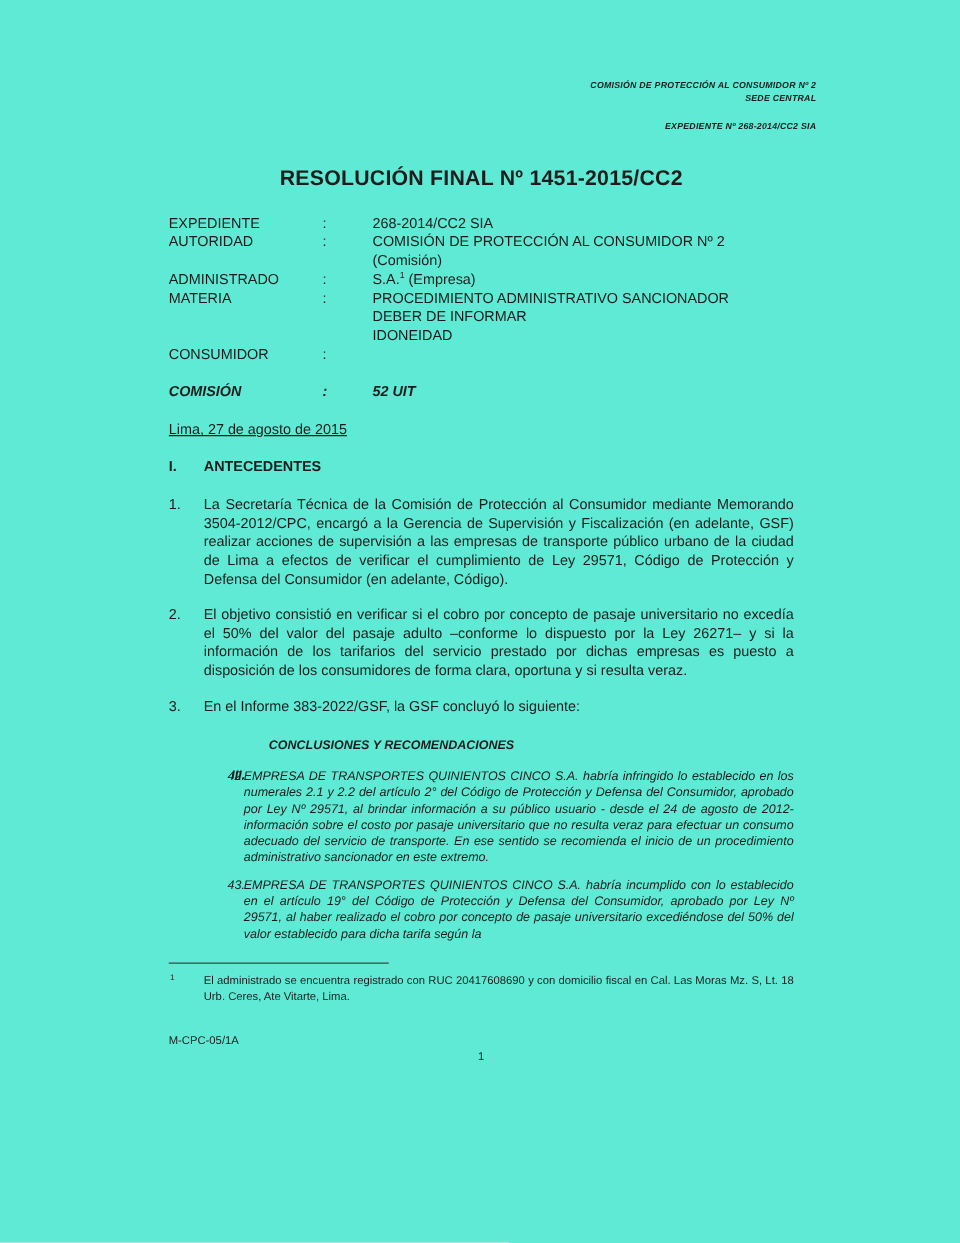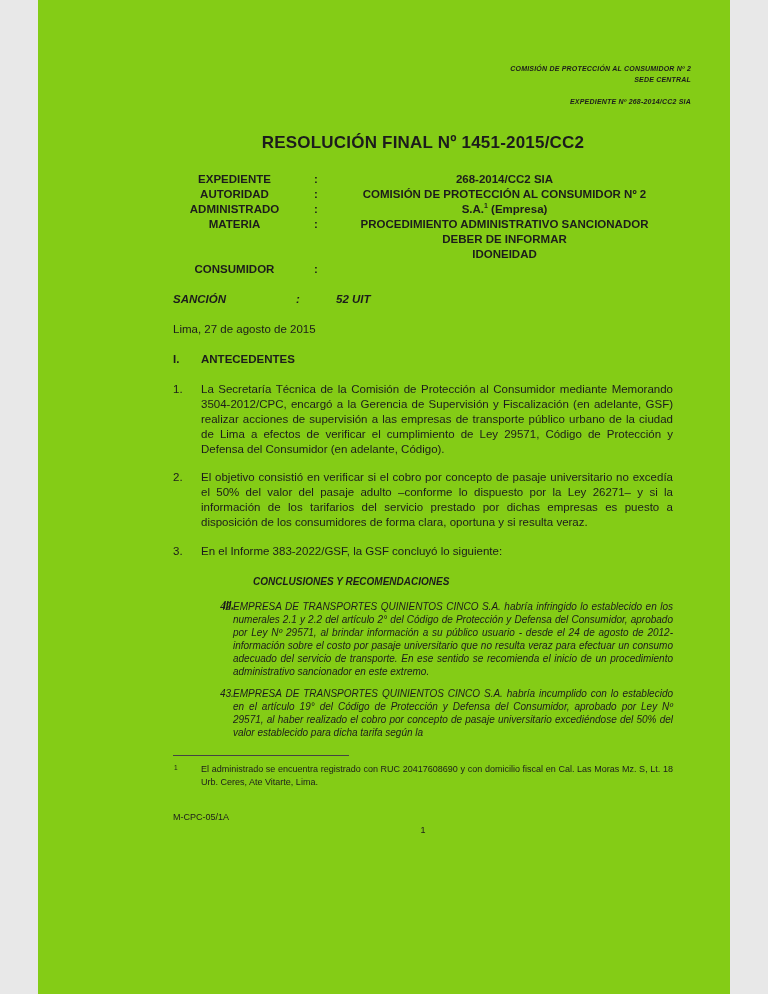--- a/index.html
+++ b/index.html
@@ -1,19 +1,19 @@
 <!DOCTYPE html>
 <html><head>
 <meta charset="utf-8">
 <style>
   html,body { margin:0; padding:0; background:#e8e8e8; }
   .sheet {
-    position:relative; width:680px; height:994px; margin:0 auto;
-    background:#84cc16; overflow:hidden;
-    font-family:"Liberation Sans", sans-serif; color:#1c1c1c;padding-left:12px;
+    position:relative; width:768px; height:994px; margin:0 auto;
+    background:#5eead4; overflow:hidden;
+    font-family:"Liberation Sans", sans-serif; color:#1c1c1c;
   }
   .flow { position:absolute; left:135px; top:0; width:500px; }
 
   
   .letterhead {
     margin-top:63px; margin-right:-18px; text-align:right;
     font-size:7px; line-height:11px; font-weight:bold; font-style:italic;
     letter-spacing:0.2px;
   }
   .letterhead .exp-line { margin-top:11px; }
@@ -21,31 +21,31 @@
   
   .doc-title {
     margin-top:26px; text-align:center;
     font-size:17px; line-height:20px; font-weight:bold; letter-spacing:0.2px;
   }
 
   
   .meta {
     margin-top:19px;
     display:grid; grid-template-columns:123px 40px 1fr;
-    font-size:11.5px; line-height:15px; font-weight:bold;text-align:center;
+    font-size:11.5px; line-height:15px; font-weight:normal;
   }
   .meta .cell { white-space:normal; }
   .sancion-row {
     margin-top:15px;
     display:grid; grid-template-columns:123px 40px 1fr;
     font-size:11.5px; line-height:15px; font-weight:bold; font-style:italic;
   }
   sup.fn-ref { font-size:7px; vertical-align:super; line-height:0; }
 
-  .dateline { margin-top:15px; font-size:11.5px; line-height:15px; }
+  .dateline { margin-top:15px; font-size:11.5px; line-height:15px;text-decoration:underline; }
 
   .sec-heading {
     margin-top:15px; position:relative; padding-left:28px;
     font-size:11.5px; line-height:15px; font-weight:bold;
   }
   .sec-heading .num { position:absolute; left:0; }
 
   .para {
     position:relative; padding-left:28px; text-align:justify;
     font-size:11.5px; line-height:15px;
@@ -101,20 +101,21 @@
       <div class="cell">EXPEDIENTE</div>
       <div class="cell">:</div>
       <div class="cell">
         <div>268-2014/CC2 SIA</div>
       </div>
 
       <div class="cell">AUTORIDAD</div>
       <div class="cell">:</div>
       <div class="cell">
         <div>COMISIÓN DE PROTECCIÓN AL CONSUMIDOR Nº 2</div>
+        <div>(Comisión)</div>
       </div>
 
       <div class="cell">ADMINISTRADO</div>
       <div class="cell">:</div>
       <div class="cell">
         <div><span>S.A.</span><sup class="fn-ref">1</sup><span> (Empresa)</span></div>
       </div>
 
       <div class="cell">MATERIA</div>
       <div class="cell">:</div>
@@ -122,21 +123,21 @@
         <div>PROCEDIMIENTO ADMINISTRATIVO SANCIONADOR</div>
         <div>DEBER DE INFORMAR</div>
         <div>IDONEIDAD</div>
       </div>
 
       <div class="cell">CONSUMIDOR</div>
       <div class="cell">:</div>
     </div>
 
     <div class="sancion-row">
-      <div class="cell">SANCIÓN</div>
+      <div class="cell">COMISIÓN</div>
       <div class="cell">:</div>
       <div class="cell">52 UIT</div>
     </div>
 
     <div class="dateline">Lima, 27 de agosto de 2015</div>
 
     <div class="sec-heading">
       <span class="num">I.</span>
       <span>ANTECEDENTES</span>
     </div>

